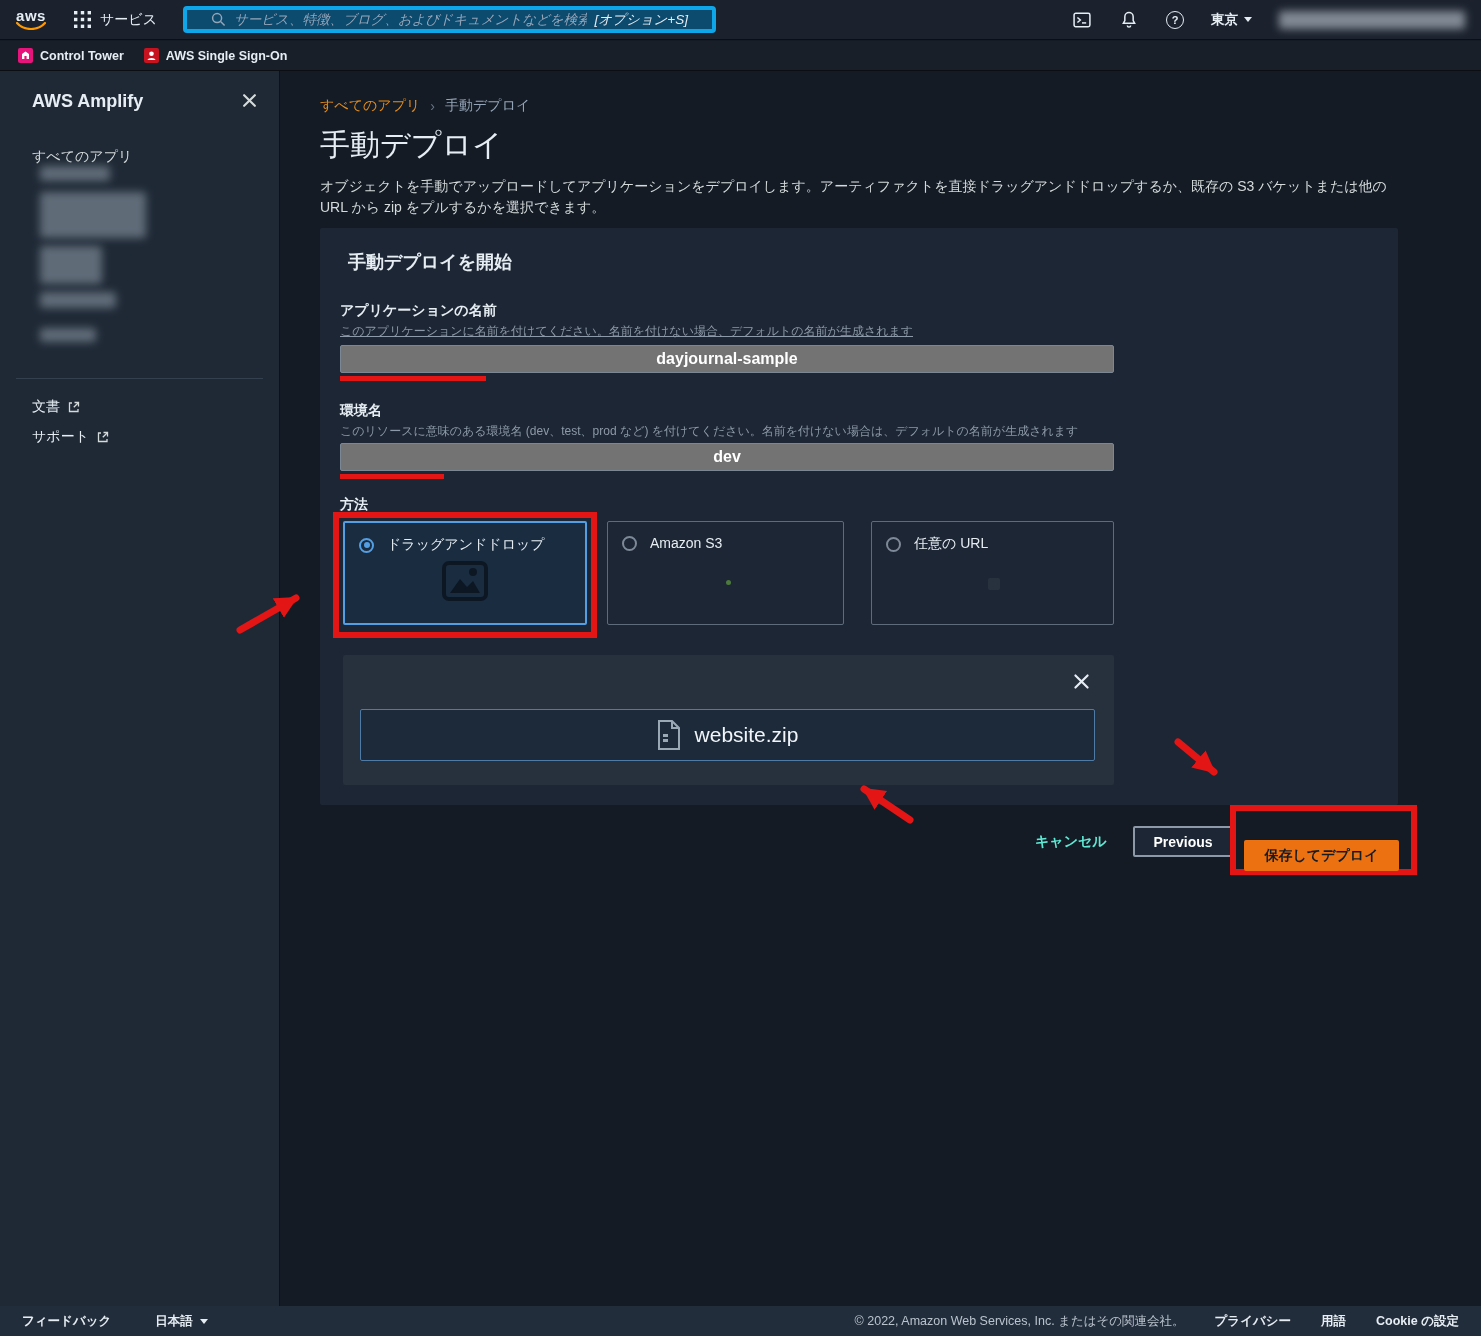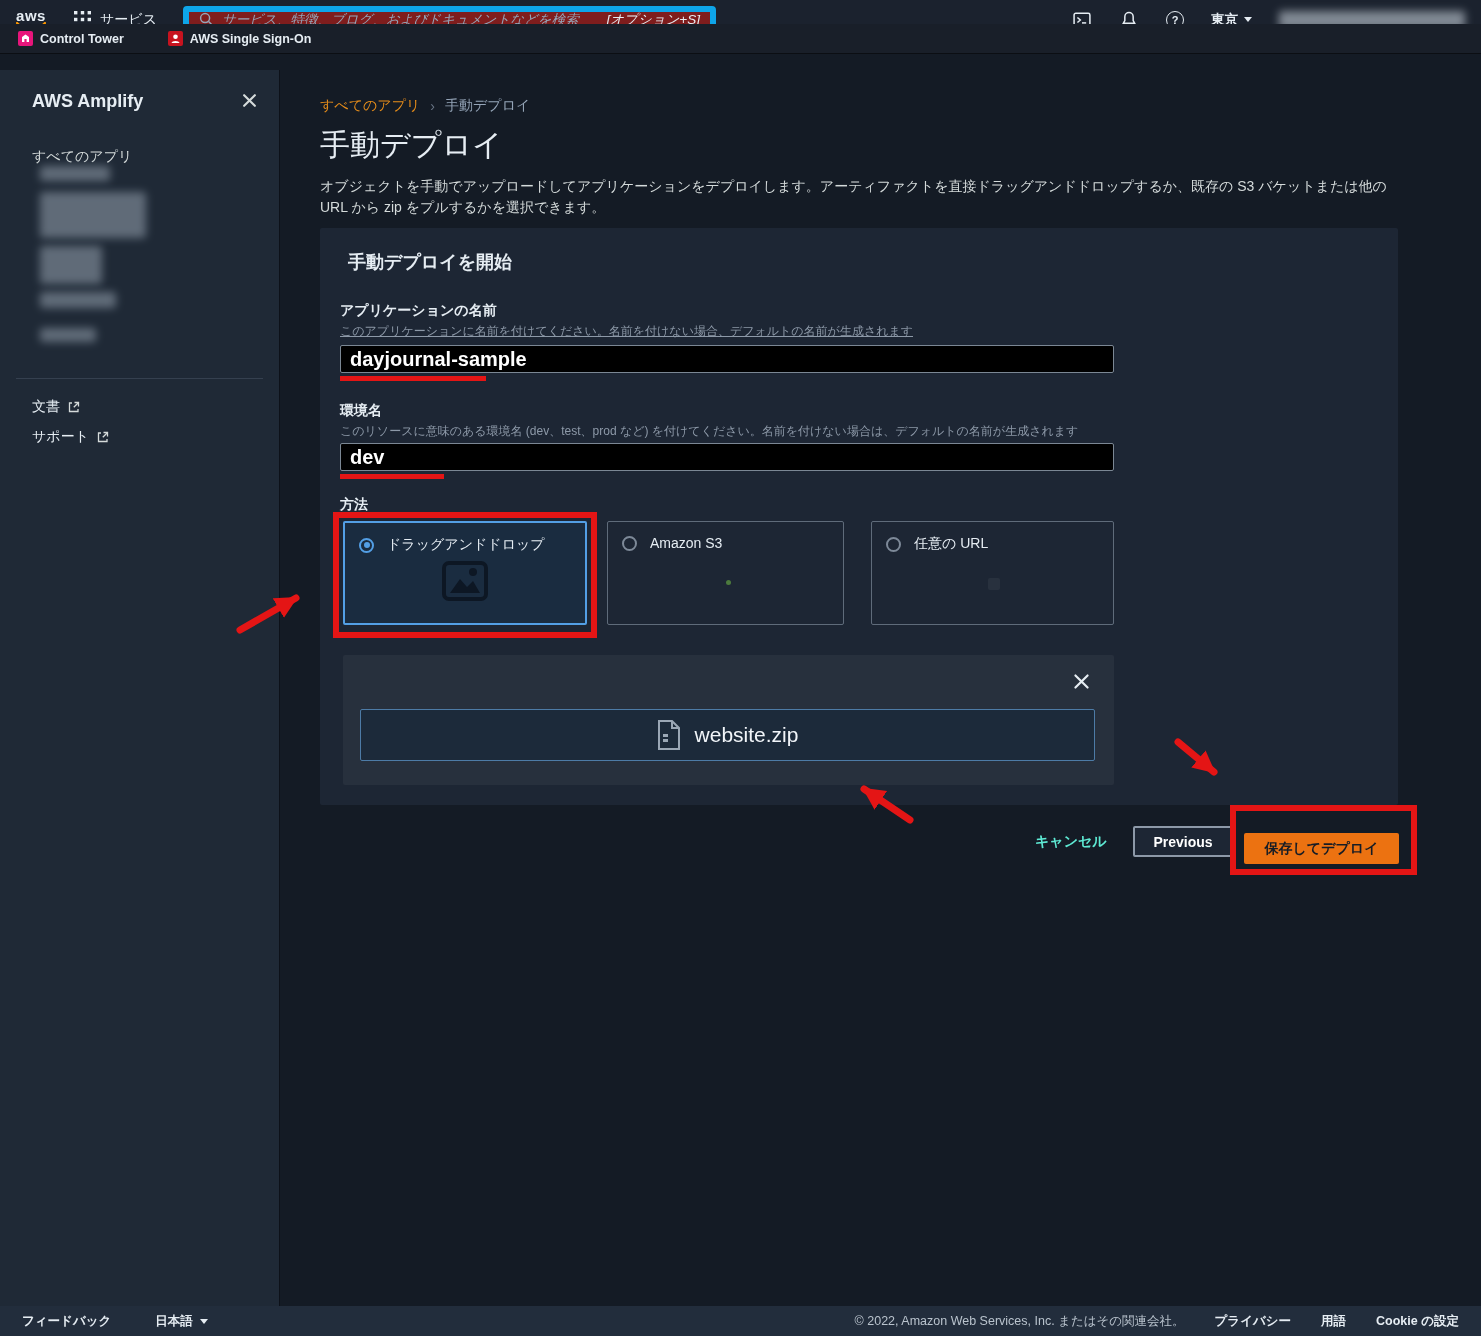--- a/index.html
+++ b/index.html
@@ -5,35 +5,35 @@
   * { box-sizing: border-box; margin: 0; padding: 0; }
   body { font-family: "Liberation Sans", "DejaVu Sans", sans-serif; background: #0d131b; }
   #app { position: relative; width: 1481px; height: 1336px; overflow: hidden; background: #141b25; color: #e6edf3; }
 
   
   .topnav { position: absolute; top: 0; left: 0; width: 100%; height: 40px; background: #1b222e;
             display: flex; align-items: center; padding: 0 16px; border-bottom: 1px solid #0b0e13; z-index: 6; }
   .logo { display: flex; flex-direction: column; align-items: center; margin-right: 28px; cursor: pointer; }
   .logo-text { font-weight: 700; font-size: 15px; line-height: 13px; letter-spacing: .5px; }
   .services { display: flex; align-items: center; gap: 9px; margin-right: 26px; font-size: 14px; cursor: pointer; }
-  .searchbox { width: 533px; height: 27px; background: #7f1d1d; border: 6px solid #0ea5e9; border-radius: 4px;
-               display: flex; align-items: center; padding: 0 10px; gap: 8px; cursor: text; }
+  .searchbox { width: 533px; height: 27px; background: #0c4a6e; border: 4px solid #0ea5e9; border-radius: 4px;
+               display: flex; align-items: center; padding: 0 24px; gap: 8px; cursor: text; }
   .search-ph { font-style: italic; color: #95a5b8; font-size: 13.5px; flex: 1; white-space: nowrap; overflow: hidden; }
   .search-shortcut { color: #e6edf3; font-size: 13.5px; font-style: italic; white-space: nowrap; }
   .nav-right { margin-left: auto; display: flex; align-items: center; gap: 27px; }
   .icon-btn { display: flex; align-items: center; justify-content: center; cursor: pointer; }
   .help-circle { width: 18px; height: 18px; border: 1.7px solid #e6edf3; border-radius: 50%;
                  font-size: 11px; font-weight: 700; display: flex; align-items: center; justify-content: center; }
   .region { display: flex; align-items: center; gap: 6px; font-size: 13.5px; font-weight: 700; cursor: pointer; }
   .caret { width: 0; height: 0; border-left: 4px solid transparent; border-right: 4px solid transparent; border-top: 5px solid #e6edf3; }
   .blur-chip { width: 186px; height: 18px; background: #9aa3ad; border-radius: 2px; filter: blur(4px); opacity: .8; }
 
   
-  .favbar { position: absolute; top: 24px; left: 0; width: 100%; height: 30px; background: #191f29;
-            display: flex; align-items: center; gap: 44px; padding: 0 18px; border-bottom: 1px solid #0b0e13; z-index: 6; }
+  .favbar { position: absolute; top: 41px; left: 0; width: 100%; height: 30px; background: #191f29;
+            display: flex; align-items: center; gap: 20px; padding: 0 18px; border-bottom: 1px solid #0b0e13; z-index: 6; }
   .fav-item { display: flex; align-items: center; gap: 7px; font-size: 12.5px; font-weight: 700; cursor: pointer; }
 
   
   .sidebar { position: absolute; top: 70px; left: 0; width: 280px; height: 1236px; background: #1f2936; border-right: 1px solid #0d1119; }
   .side-title { position: absolute; left: 32px; top: 21px; font-size: 18px; font-weight: 700; }
   .side-close { position: absolute; right: 22px; top: 23px; cursor: pointer; }
   .all-apps { position: absolute; left: 32px; top: 78px; font-size: 14px; color: #d5dbdb; cursor: pointer; }
   .blob { position: absolute; background: #76828f; border-radius: 3px; filter: blur(4px); opacity: .75; cursor: pointer; }
   .b1 { left: 40px; top: 96px;  width: 70px;  height: 15px; }
   .b2 { left: 40px; top: 122px; width: 106px; height: 46px; }
@@ -53,22 +53,22 @@
   .page-title { position: absolute; left: 40px; top: 55px; font-size: 30px; font-weight: 500; }
   .page-desc { position: absolute; left: 40px; top: 106px; width: 1080px; font-size: 14px; line-height: 21px; color: #d5dbdb; }
 
   .panel { position: absolute; left: 40px; top: 158px; width: 1078px; height: 577px; background: #1d2634; border-radius: 2px; }
   .panel-title { position: absolute; left: 28px; top: 22px; font-size: 18px; font-weight: 700; text-align: center; }
   .f-label { position: absolute; left: 20px; font-size: 14px; font-weight: 700; }
   .f-desc { position: absolute; left: 20px; font-size: 12px; color: #8d99a8; }
   .l1 { top: 74px; }  .d1 { top: 95px; text-decoration: underline; }
   .l2 { top: 174px; } .d2 { top: 195px; }
   .l3 { top: 268px; }
-  .f-input { position: absolute; left: 20px; width: 774px; height: 28px; background: #000000; border: 1px solid #7b8794;
-             border-radius: 2px; color: #fff; font-weight: 700; font-size: 20px; padding: 0 9px; font-family: inherit; }
+  .f-input { position: absolute; left: 20px; width: 774px; height: 28px; background: #737373; border: 1px solid #7b8794;
+             border-radius: 2px; color: #fff; font-weight: 700; font-size: 16px; padding: 0 9px; font-family: inherit; text-align: center; }
   .i1 { top: 117px; } .i2 { top: 215px; }
   .underline { position: absolute; left: 20px; height: 5px; background: #e41515; z-index: 7; }
   .u1 { top: 148px; width: 146px; } .u2 { top: 246px; width: 104px; }
 
   .tile { position: absolute; top: 293px; height: 104px; border: 1px solid #5f6b7a; border-radius: 2px; cursor: pointer; background: transparent; }
   .tile.selected { border: 2px solid #539fe5; background: #1a2c40; }
   .tile1 { left: 23px;  width: 244px; }
   .tile2 { left: 287px; width: 237px; }
   .tile3 { left: 551px; width: 243px; }
   .tile-head { display: flex; align-items: center; gap: 13px; padding: 13px 14px 0 14px; font-size: 14px; white-space: nowrap; }
@@ -87,21 +87,21 @@
   .dropzone { position: absolute; left: 23px; top: 427px; width: 771px; height: 130px; background: #27303d; border-radius: 2px; }
   .drop-close { position: absolute; right: 24px; top: 18px; cursor: pointer; }
   .filebox { position: absolute; left: 17px; top: 54px; width: 735px; height: 52px; background: #1c2a3a;
              border: 1px solid #4d7ba6; border-radius: 2px; display: flex; align-items: center; justify-content: center; gap: 14px; }
   .filename { font-size: 21px; color: #f1f5f9; }
 
   .cancel-btn { position: absolute; left: 755px; top: 763px; font-size: 14px; font-weight: 700; cursor: pointer; background: none; border: none; color: #5eead4; font-family: inherit; }
   .prev-btn { position: absolute; left: 853px; top: 756px; width: 100px; height: 31px; background: #1d2634;
               border: 2px solid #8d99a8; border-radius: 2px; color: #fff; font-weight: 700; font-size: 14px;
               display: flex; align-items: center; justify-content: center; cursor: pointer; font-family: inherit; }
-  .save-btn { position: absolute; left: 8px; top: 22px; width: 155px; height: 31px; background: #ec7211; border: none;
+  .save-btn { position: absolute; left: 8px; top: 29px; width: 155px; height: 31px; background: #ec7211; border: none;
               border-radius: 2px; color: #151c26; font-weight: 700; font-size: 14px; display: flex; align-items: center;
               justify-content: center; cursor: pointer; pointer-events: auto; font-family: inherit; }
 
   .arrows { position: absolute; left: 0; top: 0; width: 1481px; height: 1336px; pointer-events: none; z-index: 9; }
 
   
   .footer { position: absolute; left: 0; bottom: 0; width: 100%; height: 30px; background: #222d3c;
             display: flex; align-items: center; padding: 0 22px; font-size: 12.5px; z-index: 6; }
   .footer-left { display: flex; gap: 44px; align-items: center; }
   .footer-btn { font-weight: 700; cursor: pointer; display: flex; align-items: center; gap: 7px; }

